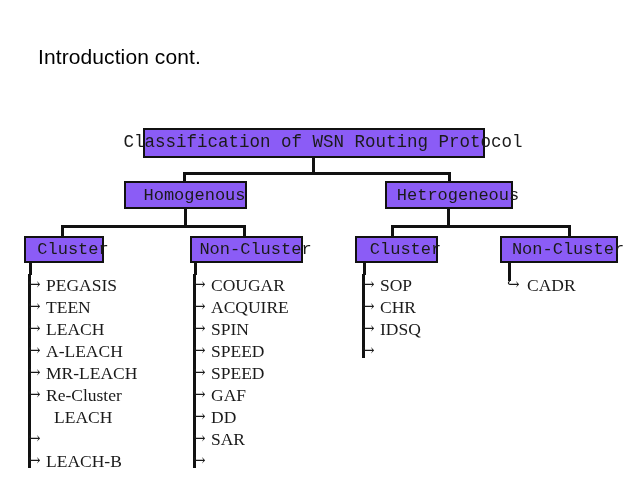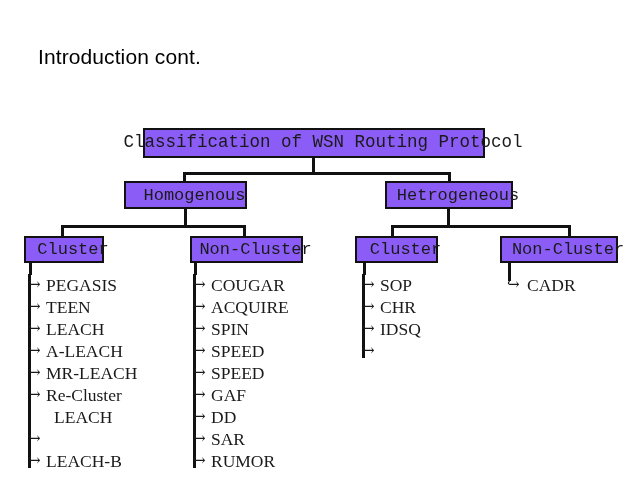--- a/index.html
+++ b/index.html
@@ -188,21 +188,21 @@
   <div class="leaf-list" id="list-h-noncl" style="left:193px; top:274px;">
     <div class="leaf-trunk" style="height: 194px;"></div>
   <div class="leaf-item"><span class="bullet">↪</span><span>COUGAR</span></div>
       <div class="leaf-item"><span class="bullet">↪</span><span>ACQUIRE</span></div>
       <div class="leaf-item"><span class="bullet">↪</span><span>SPIN</span></div>
       <div class="leaf-item"><span class="bullet">↪</span><span>SPEED</span></div>
       <div class="leaf-item"><span class="bullet">↪</span><span>SPEED</span></div>
       <div class="leaf-item"><span class="bullet">↪</span><span>GAF</span></div>
       <div class="leaf-item"><span class="bullet">↪</span><span>DD</span></div>
       <div class="leaf-item"><span class="bullet">↪</span><span>SAR</span></div>
-      <div class="leaf-item"><span class="bullet">↪</span><span>RUMOR</span></div>
+      <div class="leaf-item"><span class="bullet">↪</span></div>
     </div>
 
   <div class="leaf-list" id="list-t-cluster" style="left:362px; top:274px;">
     <div class="leaf-trunk" style="height: 84px;"></div>
   <div class="leaf-item"><span class="bullet">↪</span><span>SOP</span></div>
       <div class="leaf-item"><span class="bullet">↪</span><span>CHR</span></div>
       <div class="leaf-item"><span class="bullet">↪</span><span>IDSQ</span></div>
       <div class="leaf-item"><span class="bullet">↪</span></div>
     </div>
 

